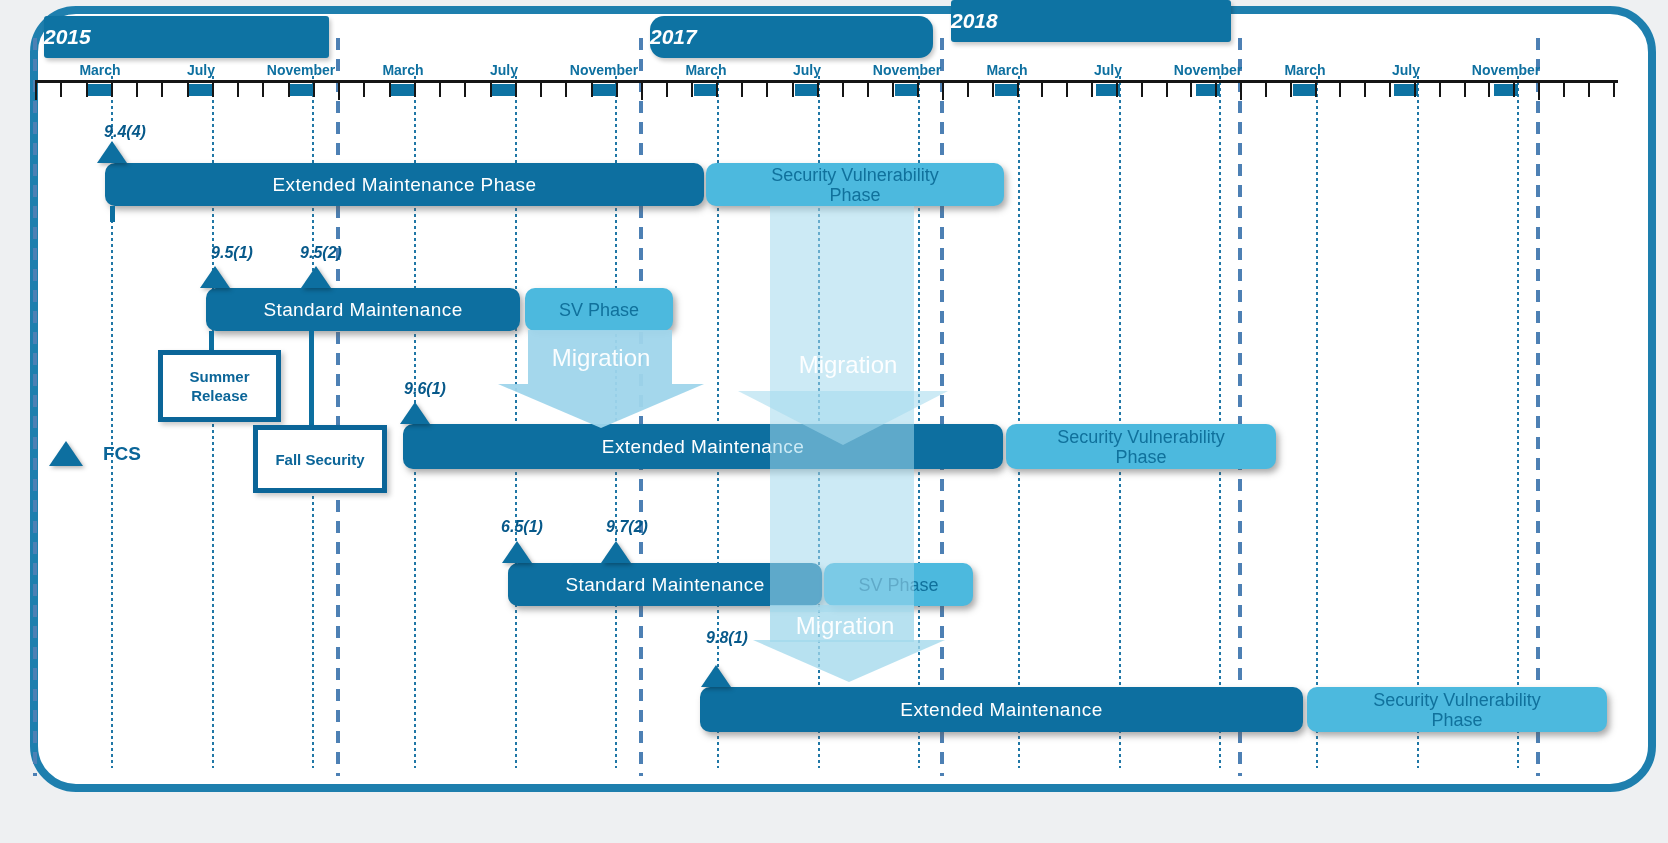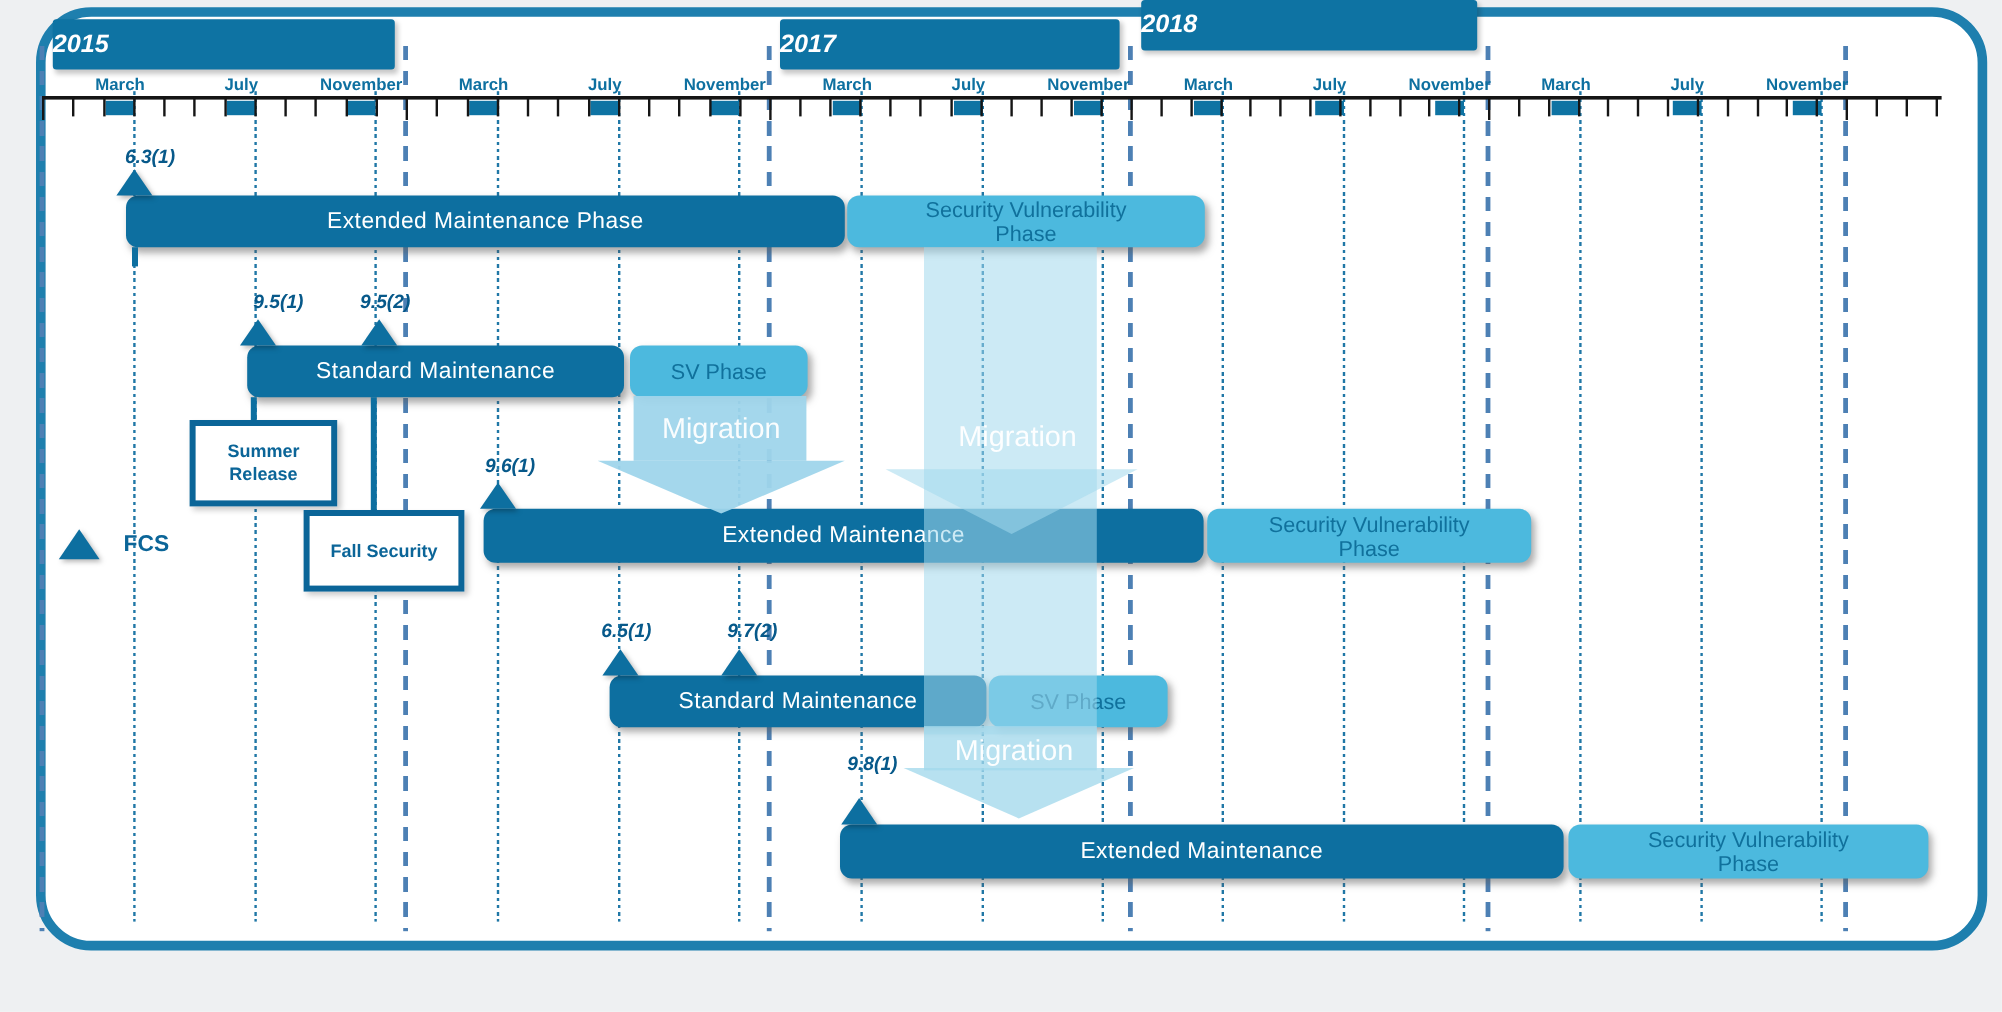--- a/index.html
+++ b/index.html
@@ -139,21 +139,21 @@
       <div class="abs" style="left: 1413.83px; top: 80px; width: 2px; height: 17px; background: rgb(21, 21, 21);"></div>
       <div class="abs" style="left: 1438.67px; top: 80px; width: 2px; height: 17px; background: rgb(21, 21, 21);"></div>
       <div class="abs" style="left: 1463.5px; top: 80px; width: 2px; height: 17px; background: rgb(21, 21, 21);"></div>
       <div class="abs" style="left: 1488.33px; top: 80px; width: 2px; height: 17px; background: rgb(21, 21, 21);"></div>
       <div class="abs" style="left: 1513.17px; top: 80px; width: 2px; height: 17px; background: rgb(21, 21, 21);"></div>
       <div class="abs" style="left: 1538px; top: 80px; width: 2px; height: 20px; background: rgb(21, 21, 21);"></div>
       <div class="abs" style="left: 1563px; top: 80px; width: 2px; height: 17px; background: rgb(21, 21, 21);"></div>
       <div class="abs" style="left: 1588px; top: 80px; width: 2px; height: 17px; background: rgb(21, 21, 21);"></div>
       <div class="abs" style="left: 1613px; top: 80px; width: 2px; height: 17px; background: rgb(21, 21, 21);"></div>
       <div class="abs yearbox" style="left: 44px; top: 16px; width: 285px; height: 42px; line-height: 42px;">2015</div>
-      <div class="abs yearbox" style="left: 650px; top: 16px; width: 283px; height: 42px; line-height: 42px;">2017</div>
+      <div class="abs yearbox" style="left: 650px; top: 16px; width: 283px; height: 42px; line-height: 42px; border-radius: 14px;">2017</div>
       <div class="abs yearbox" style="left: 951px; top: 0; width: 280px; height: 42px; line-height: 42px;">2018</div>
       <div class="abs bar" style="left: 105px; top: 163px; width: 599px; height: 43px; line-height: 43px;">Extended Maintenance Phase</div>
       <div class="abs lightbox" style="left: 706px; top: 163px; width: 298px; height: 43px;">
         <span style="max-width: 212px;">Security Vulnerability Phase</span>
       </div>
       <div class="abs bar" style="left: 206px; top: 288px; width: 314px; height: 43px; line-height: 43px;">Standard Maintenance</div>
       <div class="abs lightbox" style="left: 525px; top: 288px; width: 148px; height: 43px;">
         <span style="max-width: 108px;">SV Phase</span>
       </div>
       <div class="abs bar" style="left: 403px; top: 424px; width: 600px; height: 45px; line-height: 45px;">Extended Maintenance</div>
@@ -167,21 +167,21 @@
       <div class="abs bar" style="left: 700px; top: 687px; width: 603px; height: 45px; line-height: 45px;">Extended Maintenance</div>
       <div class="abs lightbox" style="left: 1307px; top: 687px; width: 300px; height: 45px;">
         <span style="max-width: 212px;">Security Vulnerability Phase</span>
       </div>
       <div class="abs" style="left: 110px; top: 206px; width: 5px; height: 16px; background: rgb(13, 111, 160);"></div>
       <div class="abs" style="left: 209px; top: 331px; width: 5px; height: 20px; background: rgb(13, 111, 160);"></div>
       <div class="abs relbox" style="left: 158px; top: 350px; width: 109px; height: 58px; padding: 2px;">Summer Release</div>
       <div class="abs" style="left: 309px; top: 331px; width: 5px; height: 94px; background: rgb(13, 111, 160);"></div>
       <div class="abs relbox" style="left: 253px; top: 425px; width: 120px; height: 54px; padding: 2px;">Fall Security</div>
       <div class="abs" style="left: 97px; top: 141px; width: 0px; height: 0px; border-left: 15px solid transparent; border-right: 15px solid transparent; border-bottom: 22px solid rgb(13, 111, 160); filter: drop-shadow(rgba(0, 0, 0, 0.3) 2px 2px 2px);"></div>
-      <div class="abs rel" style="left: 65px; top: 123px; width: 120px;">6.3(1)</div>
+      <div class="abs rel" style="left: 65px; top: 123px; width: 120px;">9.4(4)</div>
       <div class="abs" style="left: 200px; top: 266px; width: 0px; height: 0px; border-left: 15px solid transparent; border-right: 15px solid transparent; border-bottom: 22px solid rgb(13, 111, 160); filter: drop-shadow(rgba(0, 0, 0, 0.3) 2px 2px 2px);"></div>
       <div class="abs rel" style="left: 172px; top: 244px; width: 120px;">9.5(1)</div>
       <div class="abs" style="left: 301px; top: 266px; width: 0px; height: 0px; border-left: 15px solid transparent; border-right: 15px solid transparent; border-bottom: 22px solid rgb(13, 111, 160); filter: drop-shadow(rgba(0, 0, 0, 0.3) 2px 2px 2px);"></div>
       <div class="abs rel" style="left: 261px; top: 244px; width: 120px;">9.5(2)</div>
       <div class="abs" style="left: 400px; top: 402px; width: 0px; height: 0px; border-left: 15px solid transparent; border-right: 15px solid transparent; border-bottom: 22px solid rgb(13, 111, 160); filter: drop-shadow(rgba(0, 0, 0, 0.3) 2px 2px 2px);"></div>
       <div class="abs rel" style="left: 365px; top: 380px; width: 120px;">9.6(1)</div>
       <div class="abs" style="left: 502px; top: 541px; width: 0px; height: 0px; border-left: 15px solid transparent; border-right: 15px solid transparent; border-bottom: 22px solid rgb(13, 111, 160); filter: drop-shadow(rgba(0, 0, 0, 0.3) 2px 2px 2px);"></div>
       <div class="abs rel" style="left: 462px; top: 518px; width: 120px;">6.5(1)</div>
       <div class="abs" style="left: 601px; top: 541px; width: 0px; height: 0px; border-left: 15px solid transparent; border-right: 15px solid transparent; border-bottom: 22px solid rgb(13, 111, 160); filter: drop-shadow(rgba(0, 0, 0, 0.3) 2px 2px 2px);"></div>
       <div class="abs rel" style="left: 567px; top: 518px; width: 120px;">9.7(2)</div>

